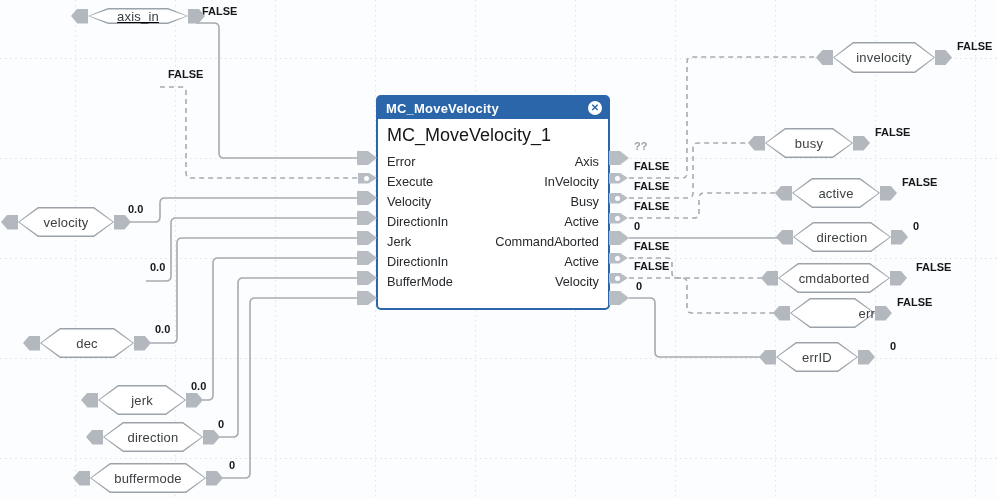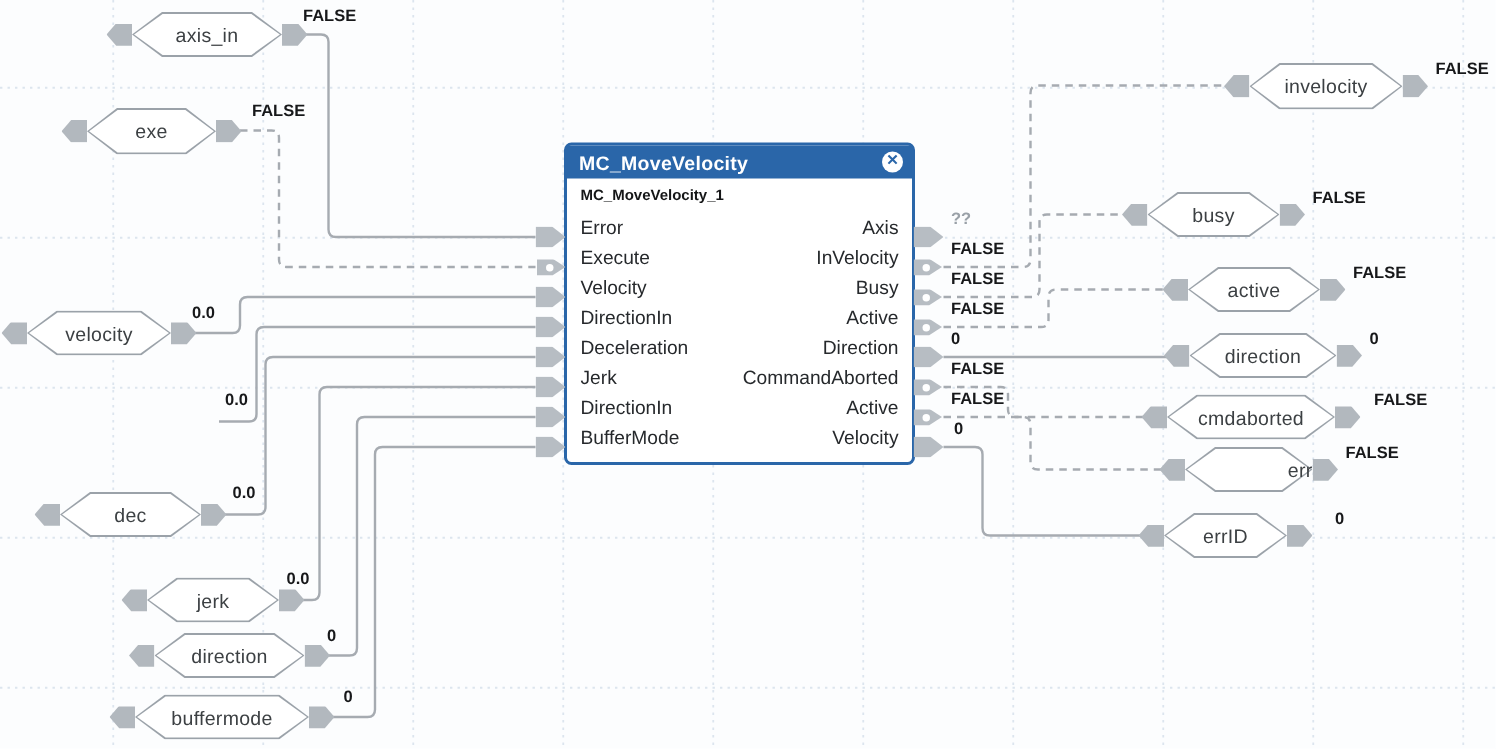--- a/index.html
+++ b/index.html
@@ -22,21 +22,21 @@
   .val{position:absolute;font-size:11px;font-weight:bold;color:#17181a;white-space:nowrap;}
   .val.unknown{color:#9aa1a8;}
 
   
   #fb{position:absolute;left:376px;top:95px;width:230px;height:211px;background:#fff;
       border:2px solid #2a66a9;border-radius:5px;}
   #fb-header{height:22px;background:#2a66a9;display:flex;align-items:center;padding:0 8px;position:relative;}
   #fb-header .fb-title{color:#fff;font-size:13px;font-weight:bold;letter-spacing:.2px;}
   #fb-close{position:absolute;right:6px;top:4px;width:14px;height:14px;border-radius:50%;background:#fff;
       color:#2a66a9;font-size:10px;font-weight:bold;line-height:14px;text-align:center;cursor:pointer;}
-  #fb-instance{padding:6px 9px 2px 9px;font-size:10px;font-weight:bold;color:#151617;}
+  #fb-instance{padding:6px 9px 2px 9px;font-size:18px;font-weight:normal;color:#151617;}
   #fb-rows{margin-top:3px;}
   .fb-row{height:20px;display:flex;align-items:center;justify-content:space-between;padding:0 9px;}
   .fb-row span{font-size:12.8px;color:#26292c;}
 
   
   .pin{position:absolute;width:20px;height:14px;background:#b7bdc3;
        clip-path:polygon(0 0,55% 0,100% 50%,55% 100%,0 100%);}
   .pin.bool{width:19px;height:11px;}
   .pin .dot{position:absolute;left:6px;top:50%;width:5px;height:5px;margin-top:-2.5px;border-radius:50%;background:#fff;}
 </style>
@@ -77,36 +77,29 @@
     <g fill="none" stroke="#a6abb1" stroke-width="1.6" stroke-dasharray="5 4">
       <path d="M160,87 H181 Q186,87 186,92 V173 Q186,178 191,178 H357"></path>
       <path d="M629,178 H682 Q687,178 687,173 V62 Q687,57 692,57 H820"></path>
       <path d="M629,198 H688 Q693,198 693,193 V148 Q693,143 698,143 H750"></path>
       <path d="M629,218 H694 Q699,218 699,213 V198 Q699,193 704,193 H777"></path>
       <path d="M629,258 H667 Q672,258 672,263 V273 Q672,278 677,278 H763"></path>
       <path d="M629,278 H682 Q687,278 687,283 V308 Q687,313 692,313 H775"></path>
     </g>
   </svg>
 
-  <div class="tag" style="left:88px;top:8px;width:100px;height:30px;">
+  <div class="tag" style="left:88px;top:8px;width:100px;height:16px;text-decoration:underline;">
     <div class="hexb"></div>
       <div class="hexf"></div>
     <span class="tag-label">axis_in</span>
     <div class="conn conn-l"></div>
     <div class="conn conn-r"></div>
   </div>
   <div class="val" style="left:202px;top:5px;">FALSE</div>
 
-  <div class="tag" style="left:58px;top:72px;width:86px;height:31px;">
-    <div class="hexb"></div>
-      <div class="hexf"></div>
-    <span class="tag-label">exe</span>
-    <div class="conn conn-l"></div>
-    <div class="conn conn-r"></div>
-  </div>
   <div class="val" style="left:168px;top:68px;">FALSE</div>
 
   <div class="tag" style="left:18px;top:207px;width:96px;height:30px;">
     <div class="hexb"></div>
       <div class="hexf"></div>
     <span class="tag-label">velocity</span>
     <div class="conn conn-l"></div>
     <div class="conn conn-r"></div>
   </div>
   <div class="val" style="left:128px;top:203px;">0.0</div>
@@ -164,24 +157,20 @@
         <span>Execute</span>
         <span>InVelocity</span>
       </div>
       <div class="fb-row">
         <span>Velocity</span>
         <span>Busy</span>
       </div>
       <div class="fb-row">
         <span>DirectionIn</span>
         <span>Active</span>
-      </div>
-      <div class="fb-row">
-        <span>Deceleration</span>
-        <span>Direction</span>
       </div>
       <div class="fb-row">
         <span>Jerk</span>
         <span>CommandAborted</span>
       </div>
       <div class="fb-row">
         <span>DirectionIn</span>
         <span>Active</span>
       </div>
       <div class="fb-row">

